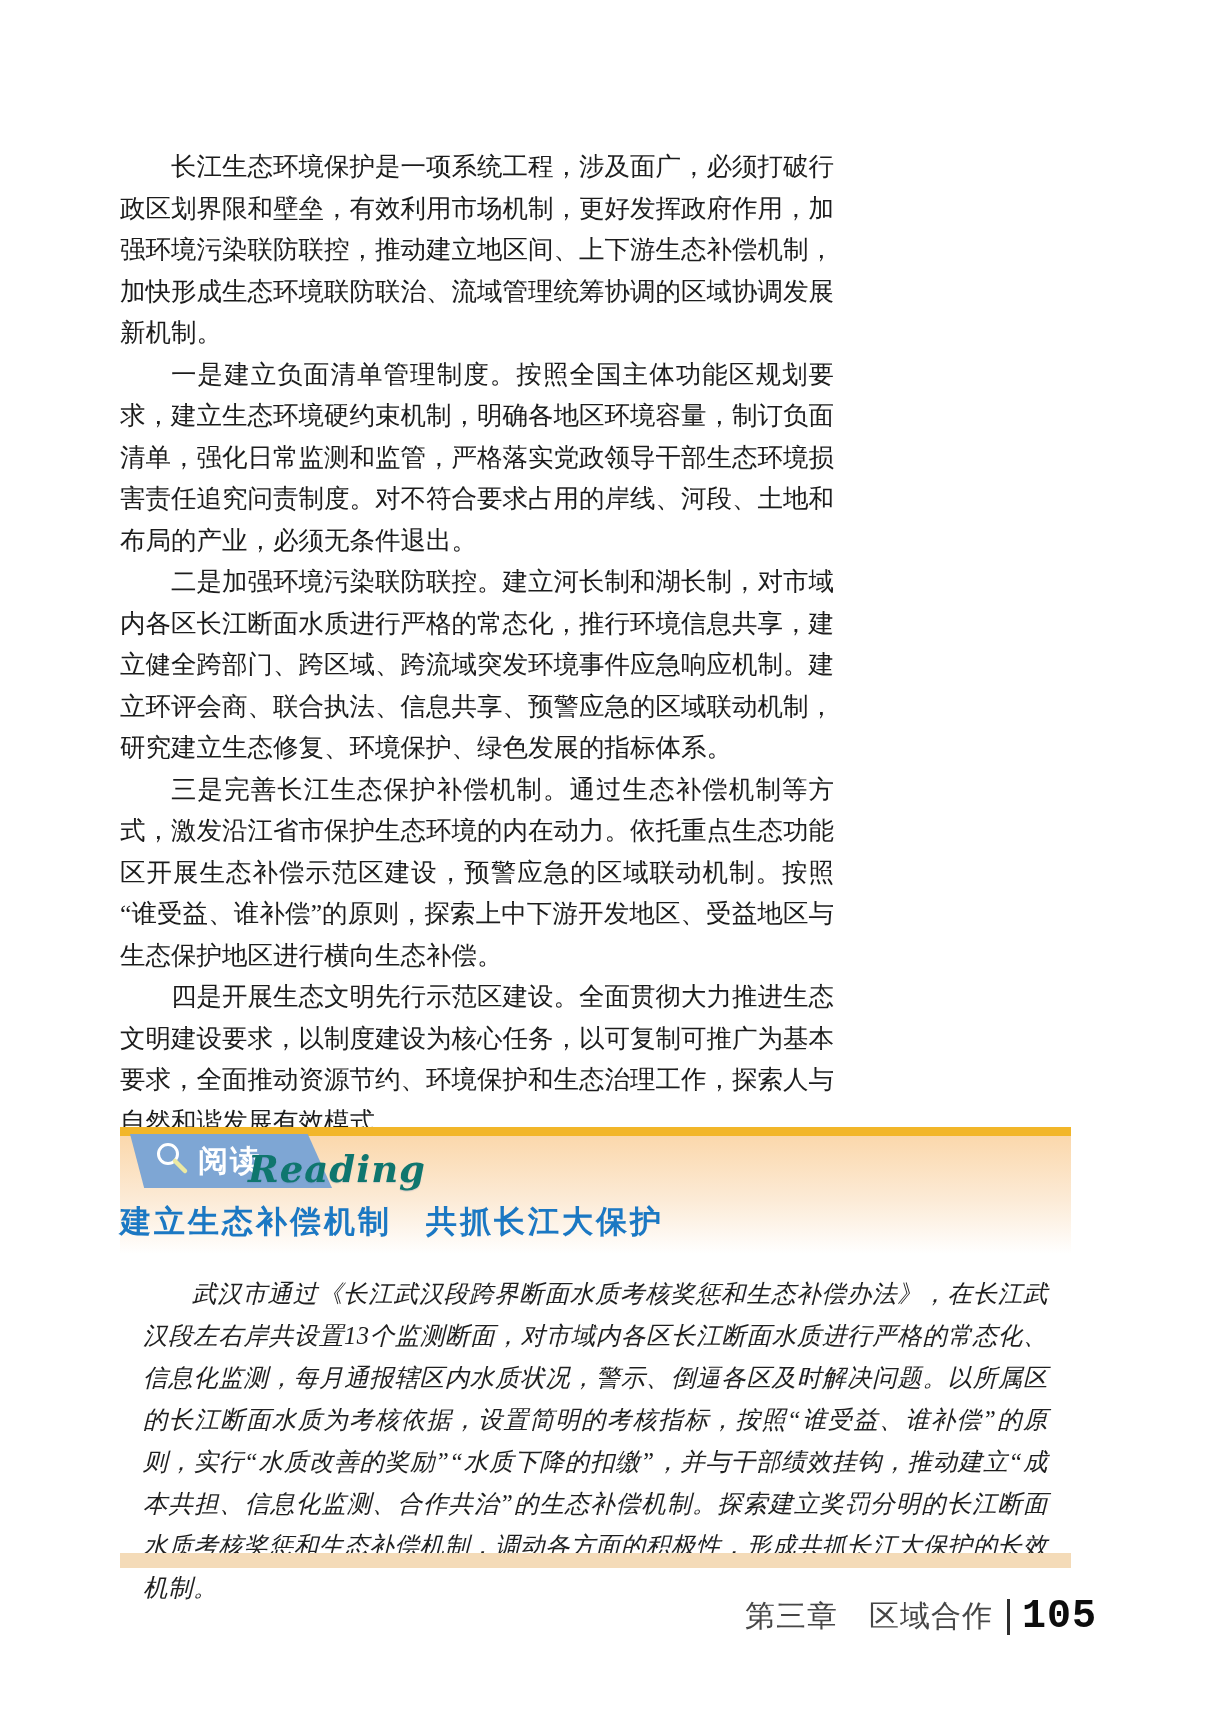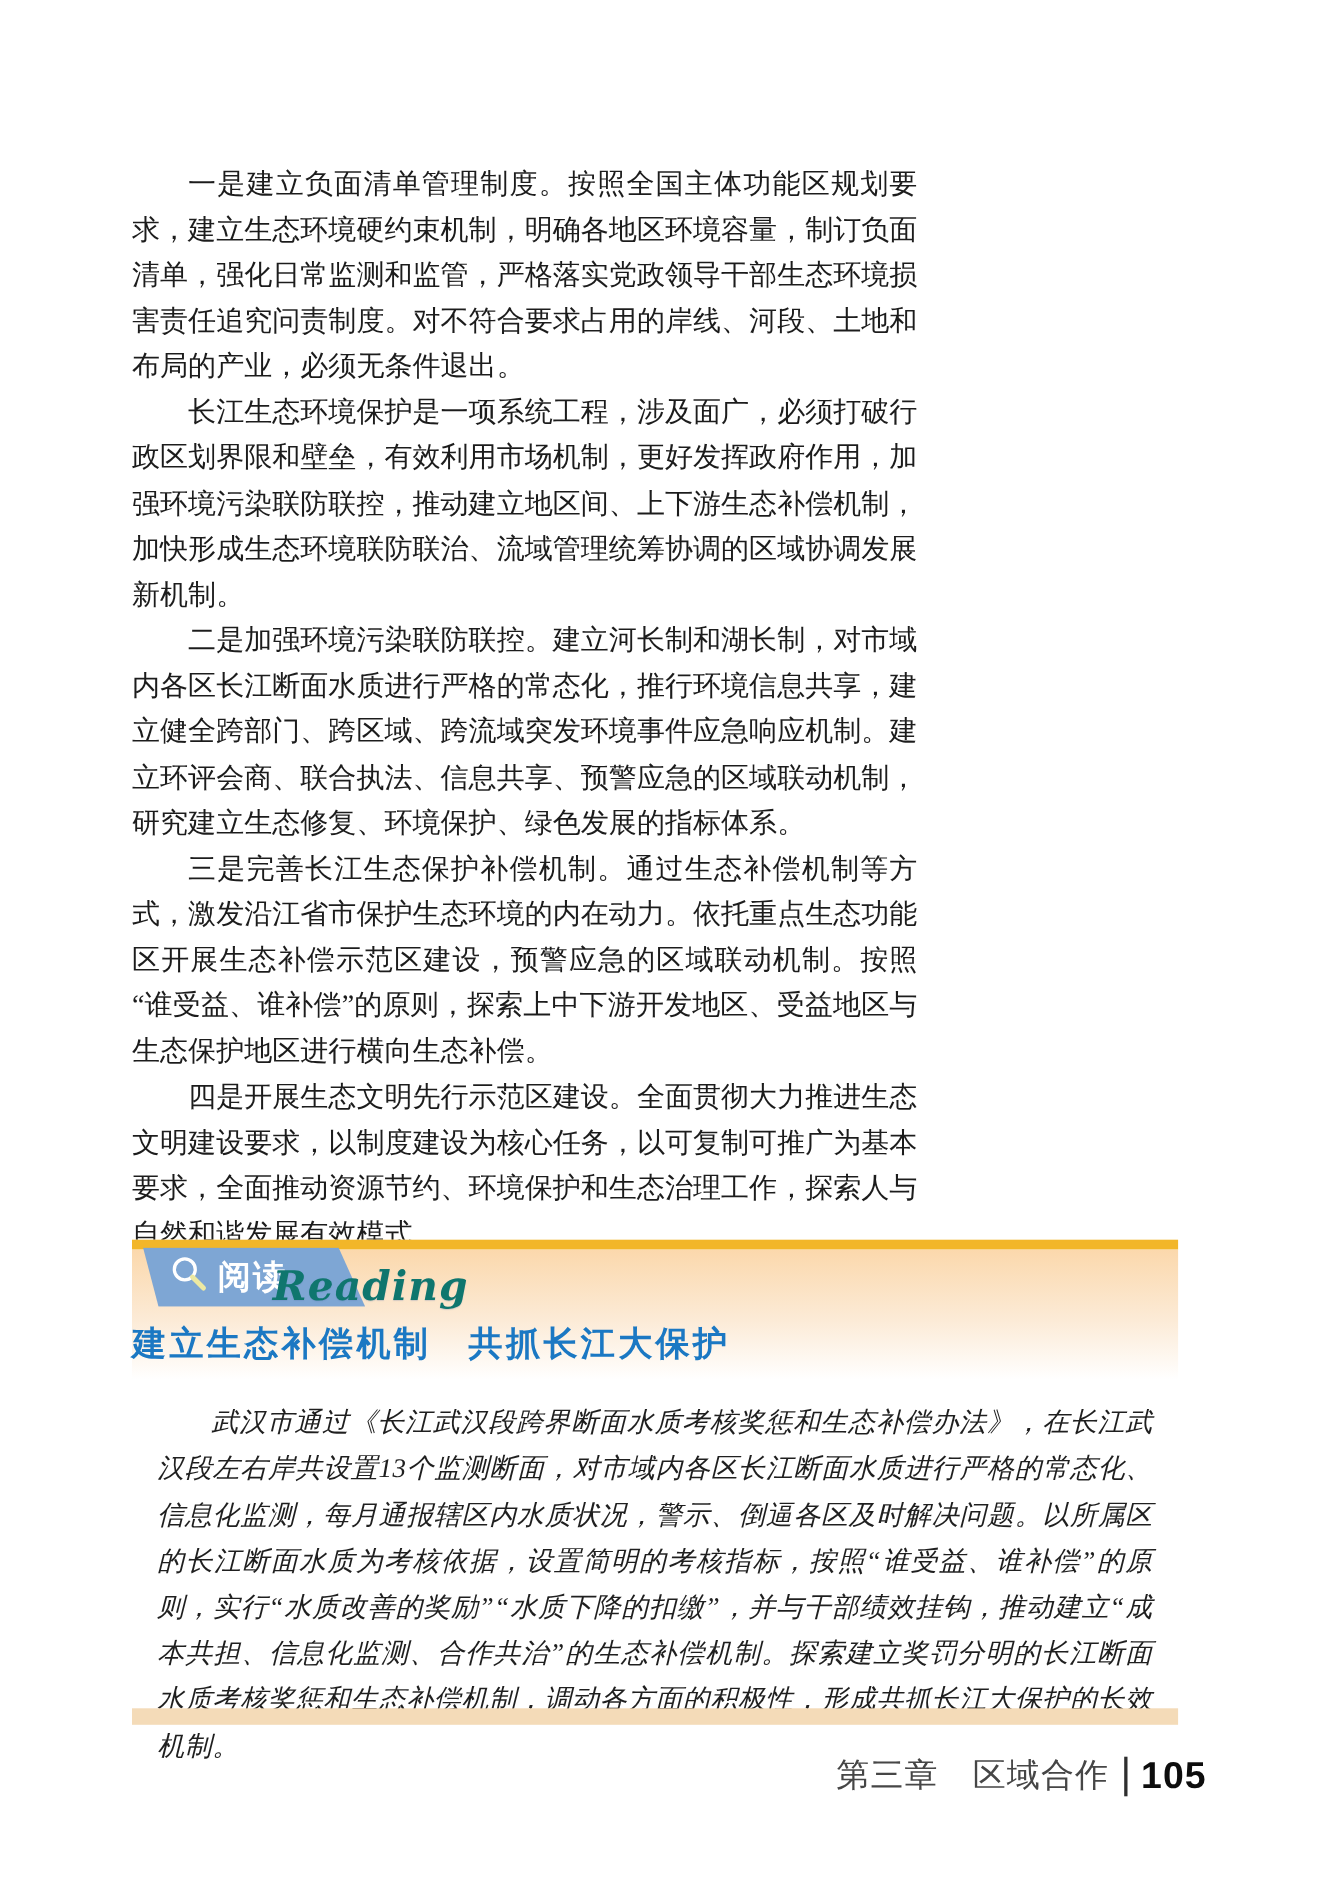--- a/index.html
+++ b/index.html
@@ -70,32 +70,32 @@
     display:flex; align-items:center;
   }
   .footer-chapter {
     font-family:"Liberation Sans","DejaVu Sans",sans-serif;
     font-size:30px; color:#464646; letter-spacing:1px;
   }
   .footer-divider {
     width:3px; height:36px; background:#2e2e2e; margin:0 12px 0 14px;
   }
   .footer-page {
-    font-family:Liberation Sans, sans-serif;
-    font-size:34px; font-weight:bold; color:#0d0d0d; letter-spacing:1px;
+    font-family:Liberation Mono, monospace;
+    font-size:40px; font-weight:bold; color:#0d0d0d; letter-spacing:1px;
   }
 </style>
 </head>
 <body>
 
 <div class="page">
 
   <div class="body-text">
+    <p>长江生态环境保护是一项系统工程，涉及面广，必须打破行政区划界限和壁垒，有效利用市场机制，更好发挥政府作用，加强环境污染联防联控，推动建立地区间、上下游生态补偿机制，加快形成生态环境联防联治、流域管理统筹协调的区域协调发展新机制。</p>
     <p>一是建立负面清单管理制度。按照全国主体功能区规划要求，建立生态环境硬约束机制，明确各地区环境容量，制订负面清单，强化日常监测和监管，严格落实党政领导干部生态环境损害责任追究问责制度。对不符合要求占用的岸线、河段、土地和布局的产业，必须无条件退出。</p>
-    <p>长江生态环境保护是一项系统工程，涉及面广，必须打破行政区划界限和壁垒，有效利用市场机制，更好发挥政府作用，加强环境污染联防联控，推动建立地区间、上下游生态补偿机制，加快形成生态环境联防联治、流域管理统筹协调的区域协调发展新机制。</p>
     <p>二是加强环境污染联防联控。建立河长制和湖长制，对市域内各区长江断面水质进行严格的常态化，推行环境信息共享，建立健全跨部门、跨区域、跨流域突发环境事件应急响应机制。建立环评会商、联合执法、信息共享、预警应急的区域联动机制，研究建立生态修复、环境保护、绿色发展的指标体系。</p>
     <p>三是完善长江生态保护补偿机制。通过生态补偿机制等方式，激发沿江省市保护生态环境的内在动力。依托重点生态功能区开展生态补偿示范区建设，预警应急的区域联动机制。按照“谁受益、谁补偿”的原则，探索上中下游开发地区、受益地区与生态保护地区进行横向生态补偿。</p>
     <p>四是开展生态文明先行示范区建设。全面贯彻大力推进生态文明建设要求，以制度建设为核心任务，以可复制可推广为基本要求，全面推动资源节约、环境保护和生态治理工作，探索人与自然和谐发展有效模式。</p>
   </div>
 
   <div class="reading">
     <div class="reading-topbar"></div>
     <div class="reading-grad"></div>
 
     <div class="reading-tab">

